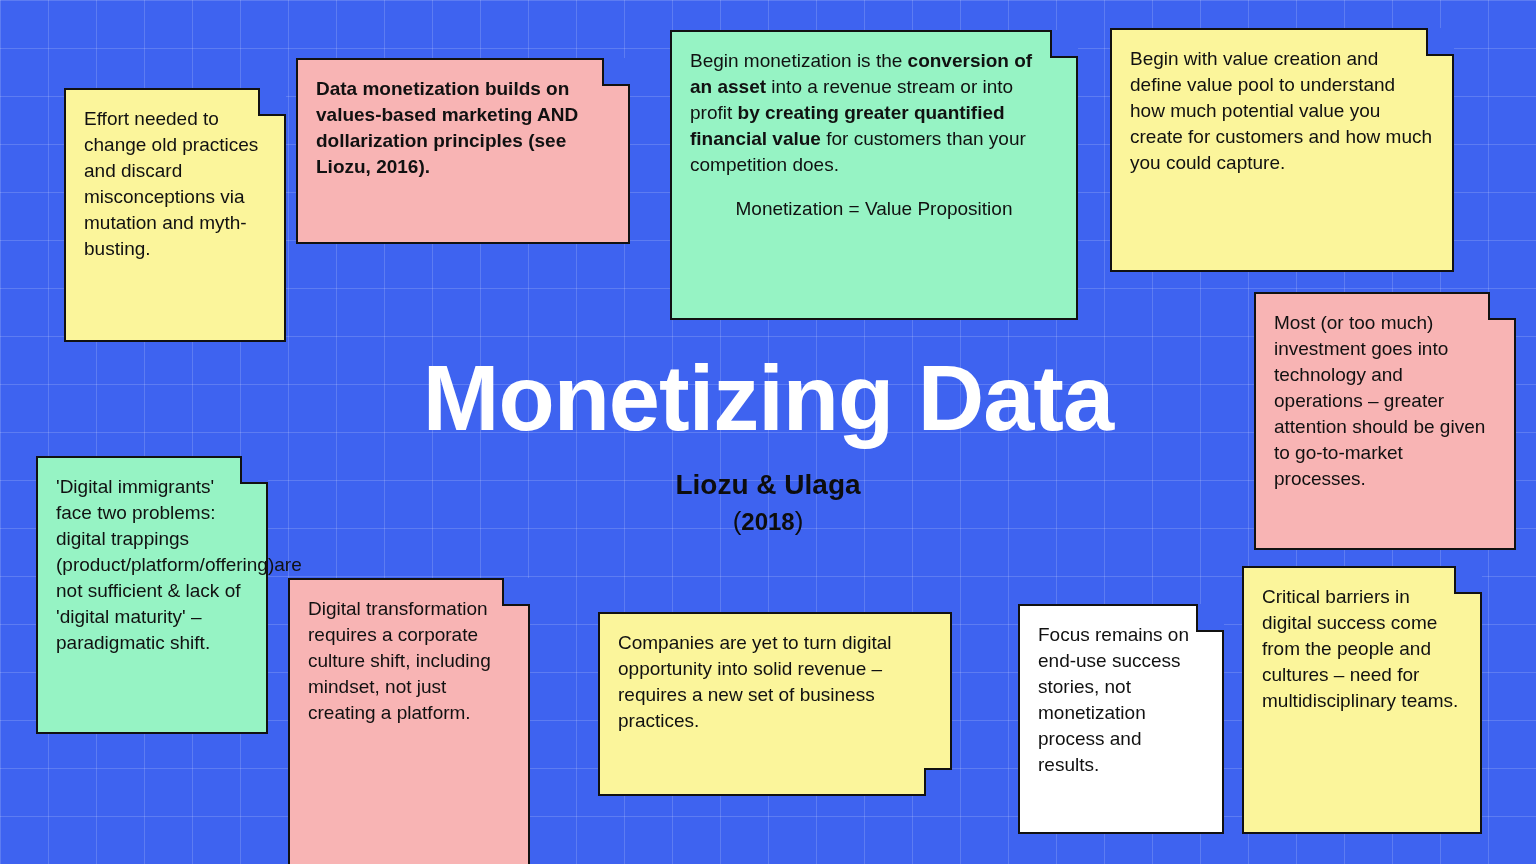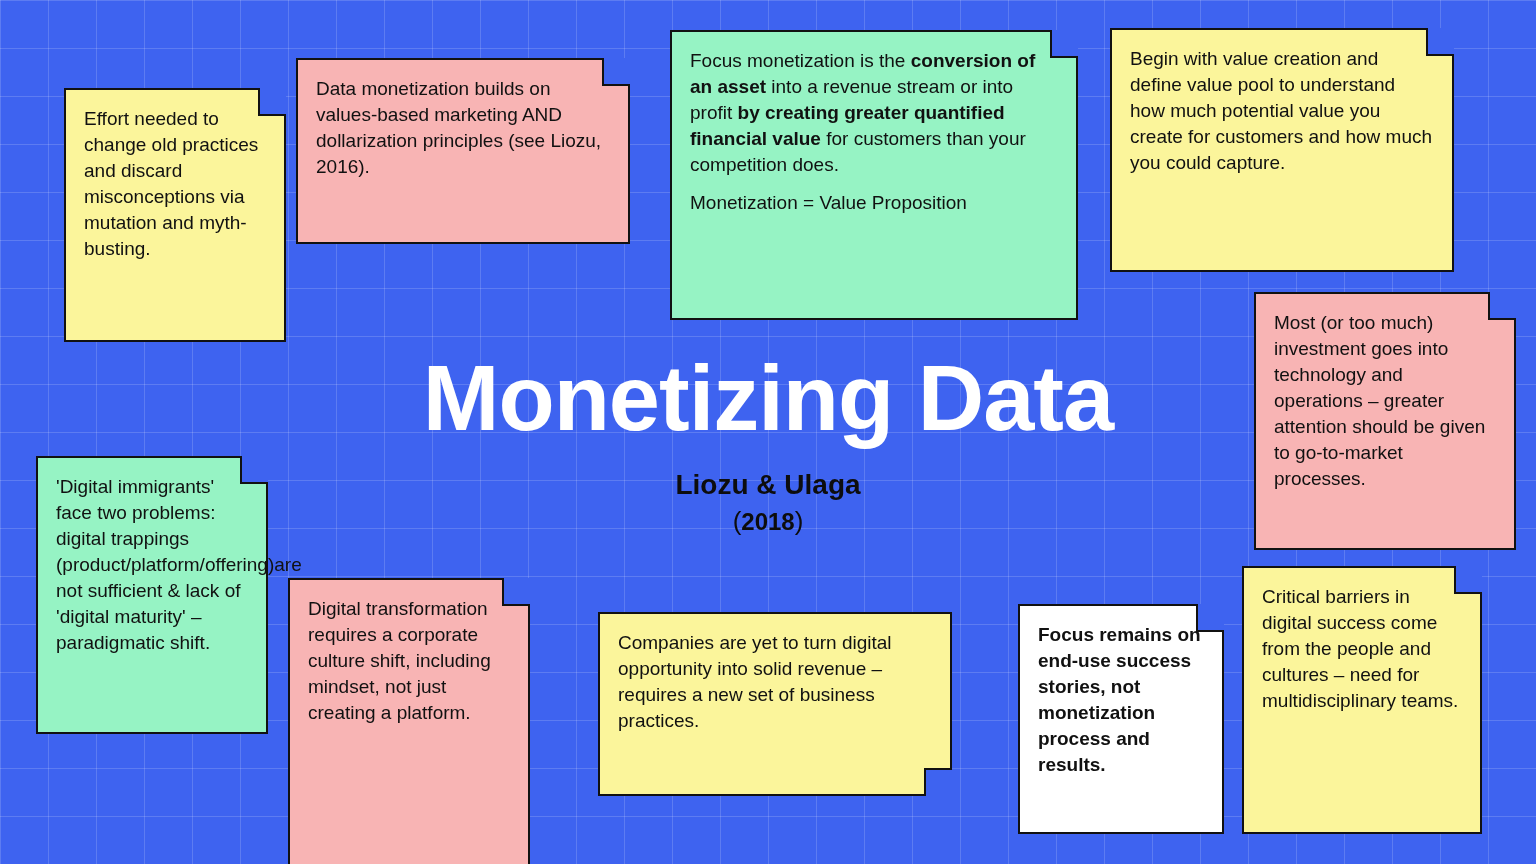--- a/index.html
+++ b/index.html
@@ -88,33 +88,33 @@
   }
   .note.fold-br .fold {
     top: auto;
     right: -2px;
     bottom: -2px;
     border-left: 2px solid #111111;
     border-bottom: none;
     border-top: 2px solid #111111;
   }
   .note p { margin: 0; }
-  .note p + p { margin-top: 12px; }
+  .note p + p { margin-top: 18px; text-align: center; }
   .note b { font-weight: 700; }
 
   
   #note-effort      { left: 64px;   top: 88px;  width: 222px; height: 254px; }
-  #note-values      { left: 296px;  top: 58px;  width: 334px; height: 186px; }
+  #note-values      { left: 296px;  top: 58px;  width: 334px; height: 186px; font-weight: bold; }
   #note-conversion  { left: 670px;  top: 30px;  width: 408px; height: 290px; }
   #note-valuepool   { left: 1110px; top: 28px;  width: 344px; height: 244px; }
   #note-investment  { left: 1254px; top: 292px; width: 262px; height: 258px; }
   #note-immigrants  { left: 36px;   top: 456px; width: 232px; height: 278px; }
   #note-digitaltx   { left: 288px;  top: 566px; width: 242px; height: 324px; margin-top: 12px; }
   #note-companies   { left: 598px;  top: 612px; width: 354px; height: 184px; }
-  #note-focus       { left: 1018px; top: 604px; width: 206px; height: 230px; font-weight: bold; }
+  #note-focus       { left: 1018px; top: 604px; width: 206px; height: 230px; }
   #note-barriers    { left: 1242px; top: 566px; width: 240px; height: 268px; }
 </style>
 </head>
 <body>
 
 <div id="board">
 
   <div id="title-block">
     <div id="main-title">Monetizing Data</div>
     <div id="authors">
@@ -128,21 +128,21 @@
     <p>Effort needed to change old practices and discard misconceptions via mutation and myth-busting.</p>
   </div>
 
   <div class="note pink" id="note-values">
     <span class="fold"></span>
     <p>Data monetization builds on values-based marketing AND dollarization principles (see Liozu, 2016).</p>
   </div>
 
   <div class="note green" id="note-conversion">
     <span class="fold"></span>
-    <p><span>Focus monetization is the </span><b>conversion of an asset</b><span> into a revenue stream or into profit </span><b>by creating greater quantified financial value</b><span> for customers than your competition does.</span></p>
+    <p><span>Begin monetization is the </span><b>conversion of an asset</b><span> into a revenue stream or into profit </span><b>by creating greater quantified financial value</b><span> for customers than your competition does.</span></p>
     <p>Monetization = Value Proposition</p>
   </div>
 
   <div class="note yellow" id="note-valuepool">
     <span class="fold"></span>
     <p>Begin with value creation and define value pool to understand how much potential value you create for customers and how much you could capture.</p>
   </div>
 
   <div class="note green" id="note-immigrants">
     <span class="fold"></span>

